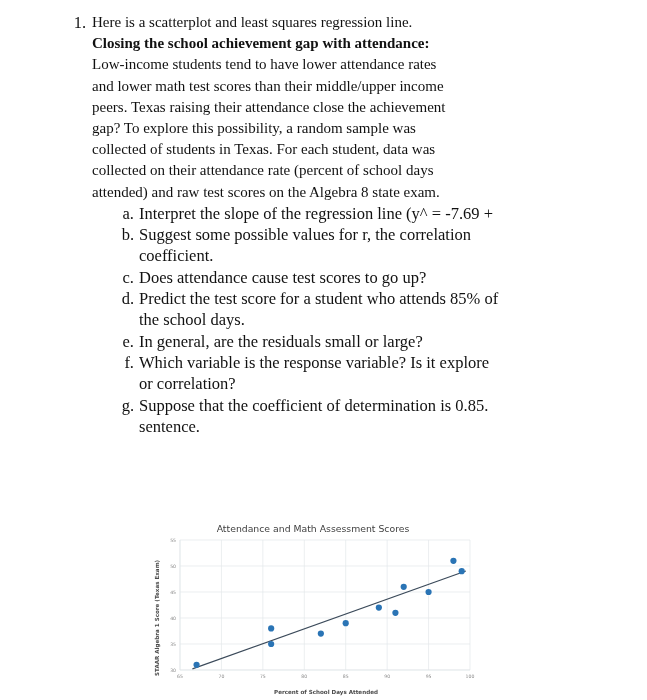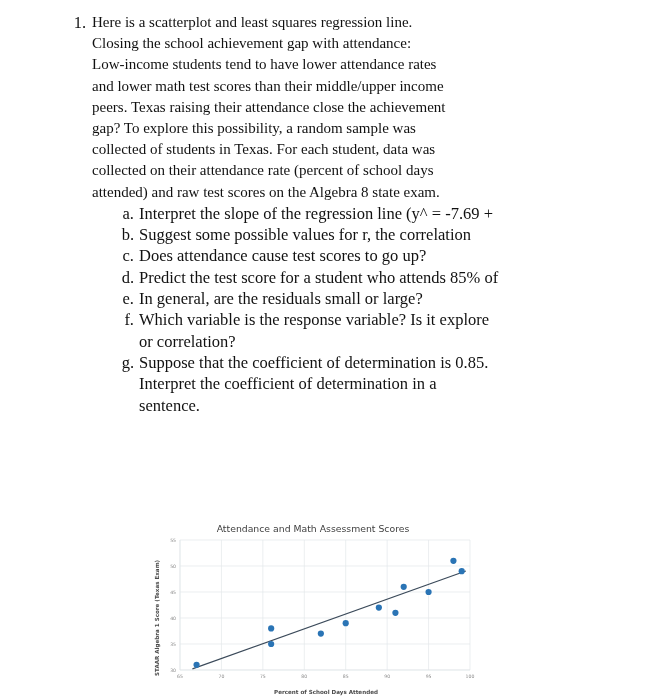--- a/index.html
+++ b/index.html
@@ -40,21 +40,21 @@
   }
   .q-body {
     flex: 1 1 auto;
   }
   .q-line {
     font-size: 15px;
     line-height: 21.2px;
     white-space: nowrap;
   }
   .q-line.bold {
-    font-weight: normal;
+    font-weight: bold;
   }
 
   
   .sub-list {
     margin-top: 0;
     padding-left: 25px;
   }
   .sub-item {
     display: flex;
     align-items: flex-start;
@@ -138,34 +138,36 @@
           <div class="sub-letter">a.</div>
           <div class="sub-text">
             <div class="sub-line">Interpret the slope of the regression line (y^ = -7.69 +</div>
           </div>
         </div>
 
         <div class="sub-item">
           <div class="sub-letter">b.</div>
           <div class="sub-text">
             <div class="sub-line">Suggest some possible values for r, the correlation</div>
+            <div class="sub-line">coefficient.</div>
           </div>
         </div>
 
         <div class="sub-item">
           <div class="sub-letter">c.</div>
           <div class="sub-text">
             <div class="sub-line">Does attendance cause test scores to go up?</div>
           </div>
         </div>
 
         <div class="sub-item">
           <div class="sub-letter">d.</div>
           <div class="sub-text">
             <div class="sub-line">Predict the test score for a student who attends 85% of</div>
+            <div class="sub-line">the school days.</div>
           </div>
         </div>
 
         <div class="sub-item">
           <div class="sub-letter">e.</div>
           <div class="sub-text">
             <div class="sub-line">In general, are the residuals small or large?</div>
           </div>
         </div>
 
@@ -174,21 +176,20 @@
           <div class="sub-text">
             <div class="sub-line">Which variable is the response variable? Is it explore</div>
             <div class="sub-line">or correlation?</div>
           </div>
         </div>
 
         <div class="sub-item">
           <div class="sub-letter">g.</div>
           <div class="sub-text">
             <div class="sub-line">Suppose that the coefficient of determination is 0.85.</div>
-            <div class="sub-line">Interpret the coefficient of determination in a</div>
             <div class="sub-line">sentence.</div>
           </div>
         </div>
 
       </div>
     </div>
   </div>
 
   <div class="chart-wrap">
     <svg class="chart-svg" id="chart" width="330" height="182" viewBox="0 0 330 182">

